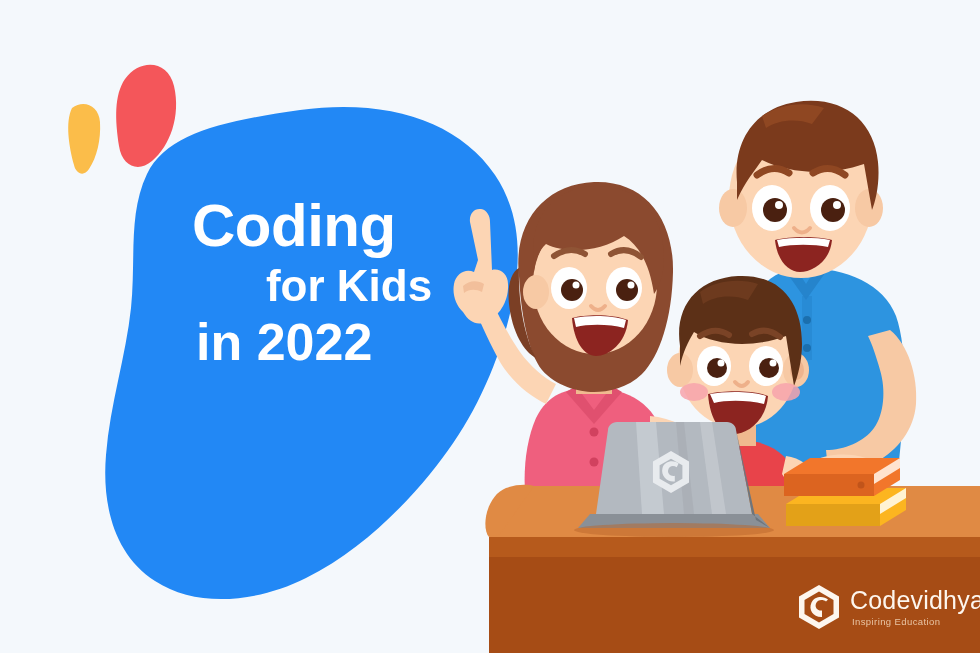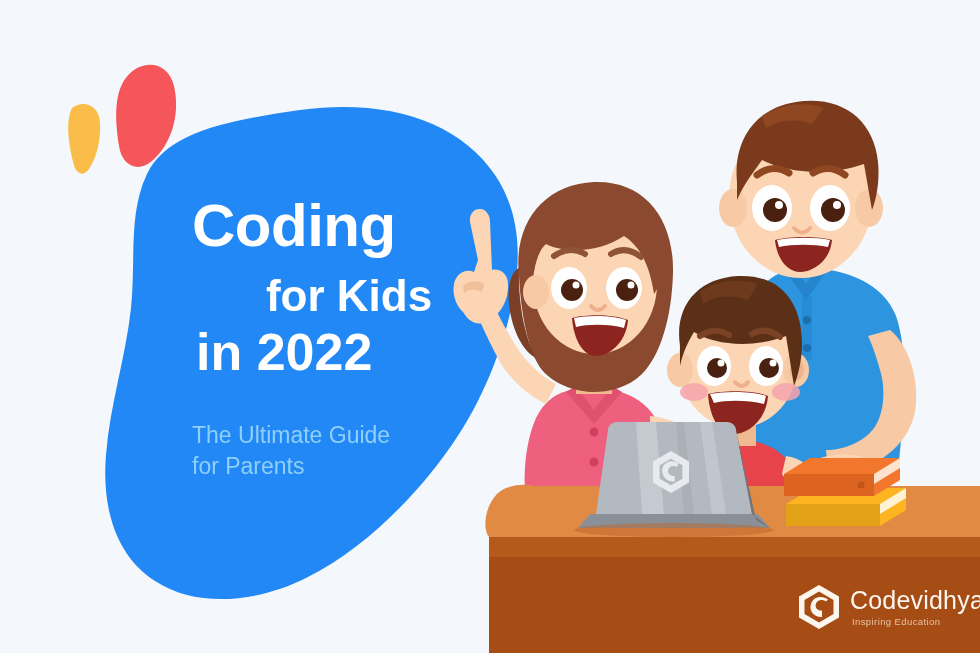--- a/index.html
+++ b/index.html
@@ -29,21 +29,21 @@
     top: 196px;
     width: 300px;
     z-index: 40;
   }
   #title-line-1 {
     font-size: 60px;
     font-weight: 700;
     color: #ffffff;
     letter-spacing: -0.5px;
     line-height: 1.0;
-    margin: 0 0 18px 0;
+    margin: 0 0 8px 0;
     text-align: left;
     white-space: nowrap;
   }
   #title-line-2 {
     font-size: 44px;
     font-weight: 700;
     color: #ffffff;
     line-height: 1.0;
     margin: 0 0 8px 14px;
     text-align: center;
@@ -367,22 +367,20 @@
 
       <ellipse cx="674" cy="530" rx="100" ry="7" fill="#b9662b" opacity="0.5"></ellipse>
     </g>
 
   </svg>
 
   <div id="text-block">
     <div id="title-line-1">Coding</div>
     <div id="title-line-2">for Kids</div>
     <div id="title-line-3">in 2022</div>
-    <div id="subtitle">The Ultimate Guide
-for Parents</div>
   </div>
 
   <div id="logo">
     <svg id="logo-mark" width="44" height="46" viewBox="0 0 44 46">
       <path fill="#fdf6ee" d="M22 1 L 42 12.5 L 42 33.5 L 22 45 L 2 33.5 L 2 12.5 Z"></path>
       <path fill="#a64c15" d="M22 7.5 L 36.5 16 L 36.5 30 L 22 38.5 L 7.5 30 L 7.5 16 Z"></path>
       <path fill="#fdf6ee" d="M31 15.5 C 26.5 11.5, 17.5 12, 14.5 18.5 C 11 26, 16.5 33.5, 25 33 L 25 26.5
                C 20.5 27, 17.5 23.5, 19 19.5 C 20.5 15.5, 26 15, 29 17.5 Z"></path>
     </svg>
     <div id="logo-text-wrap">

